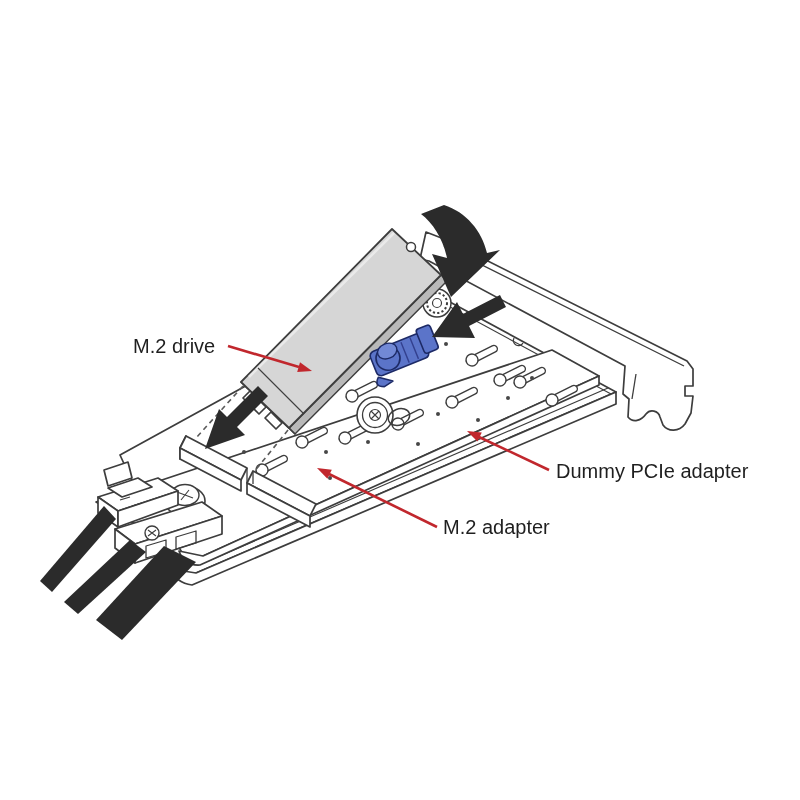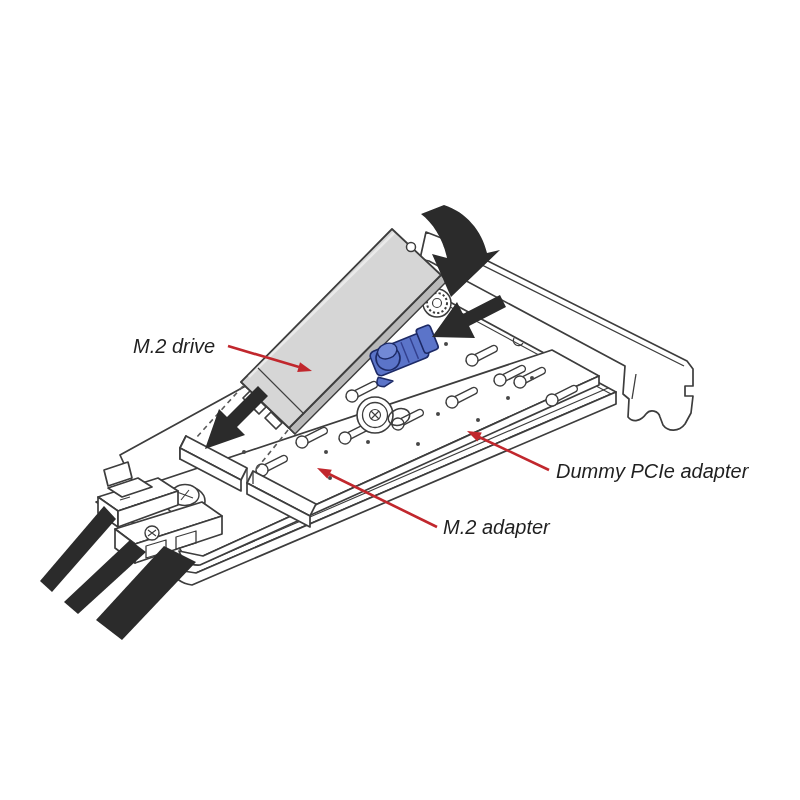--- a/index.html
+++ b/index.html
@@ -1,16 +1,16 @@
 <!DOCTYPE html>
 <html style="--background: #ffffff; --outline: #3d3d3d; --drive-fill: #d6d6d6; --drive-side: #b9b9b9; --clip-blue: #5b74c9; --clip-blue-light: #7289d6; --clip-blue-dark: #1d2a66; --arrow-black: #2b2b2b; --label-arrow-red: #c1272d; --label-text: #1f1f1f;"><head>
 <meta charset="utf-8">
 <style>
   html,body { margin:0; padding:0; background:#ffffff; }
-  .stage { position:relative; width:788px; height:800px; background:var(--background,#fff); overflow:hidden;font-style:italic; }
+  .stage { position:relative; width:788px; height:800px; background:var(--background,#fff); overflow:hidden; }
   svg { display:block; }
   .ln   { fill:#ffffff; stroke:var(--outline,#3d3d3d); stroke-width:1.7; stroke-linejoin:round; }
   .ln2  { fill:none; stroke:var(--outline,#3d3d3d); stroke-width:1.3; stroke-linejoin:round; }
   .thin { fill:none; stroke:var(--outline,#3d3d3d); stroke-width:1.1; }
   .kh rect, .kh circle { fill:#ffffff; stroke:var(--outline,#3d3d3d); stroke-width:1.4; }
   .dot  { fill:#474747; }
   .drive-top  { fill:var(--drive-fill,#d6d6d6); stroke:var(--outline,#3d3d3d); stroke-width:1.8; stroke-linejoin:round; }
   .drive-side { fill:var(--drive-side,#b9b9b9); stroke:var(--outline,#3d3d3d); stroke-width:1.4; stroke-linejoin:round; }
   .blk  { fill:var(--arrow-black,#2b2b2b); stroke:none; }
   .dash { fill:none; stroke:#5a5a5a; stroke-width:1.6; stroke-dasharray:5 4; }

